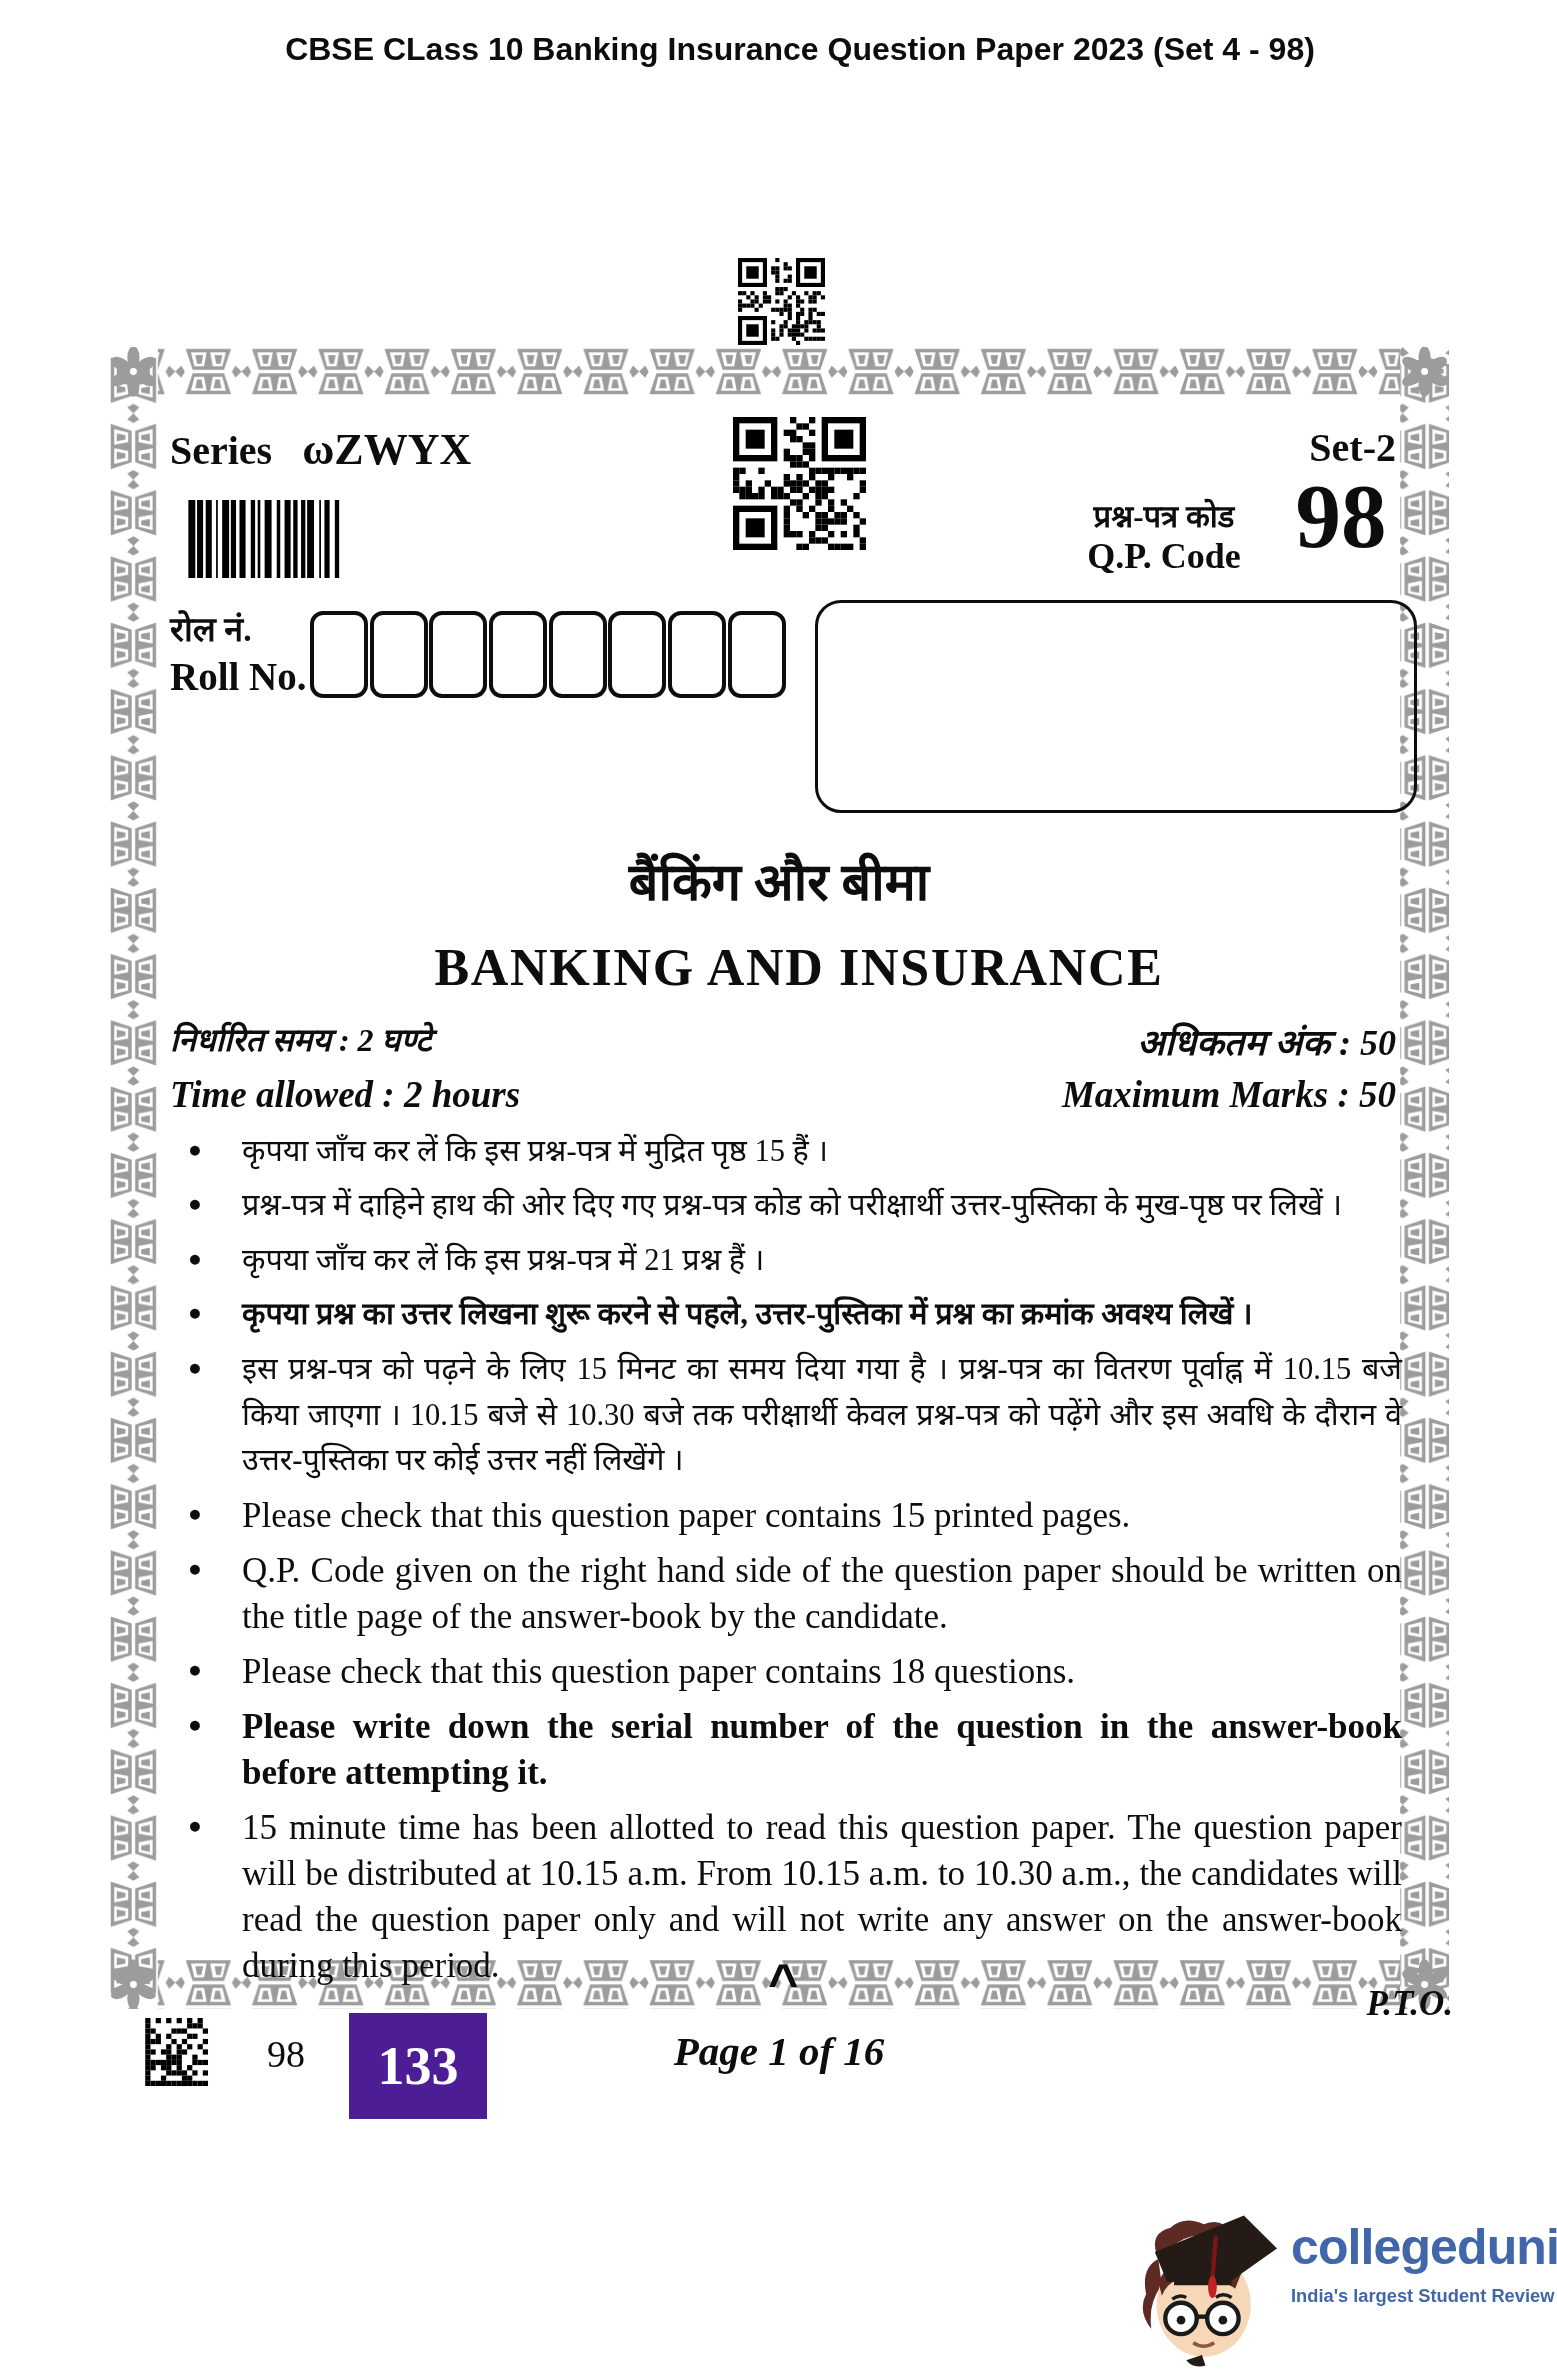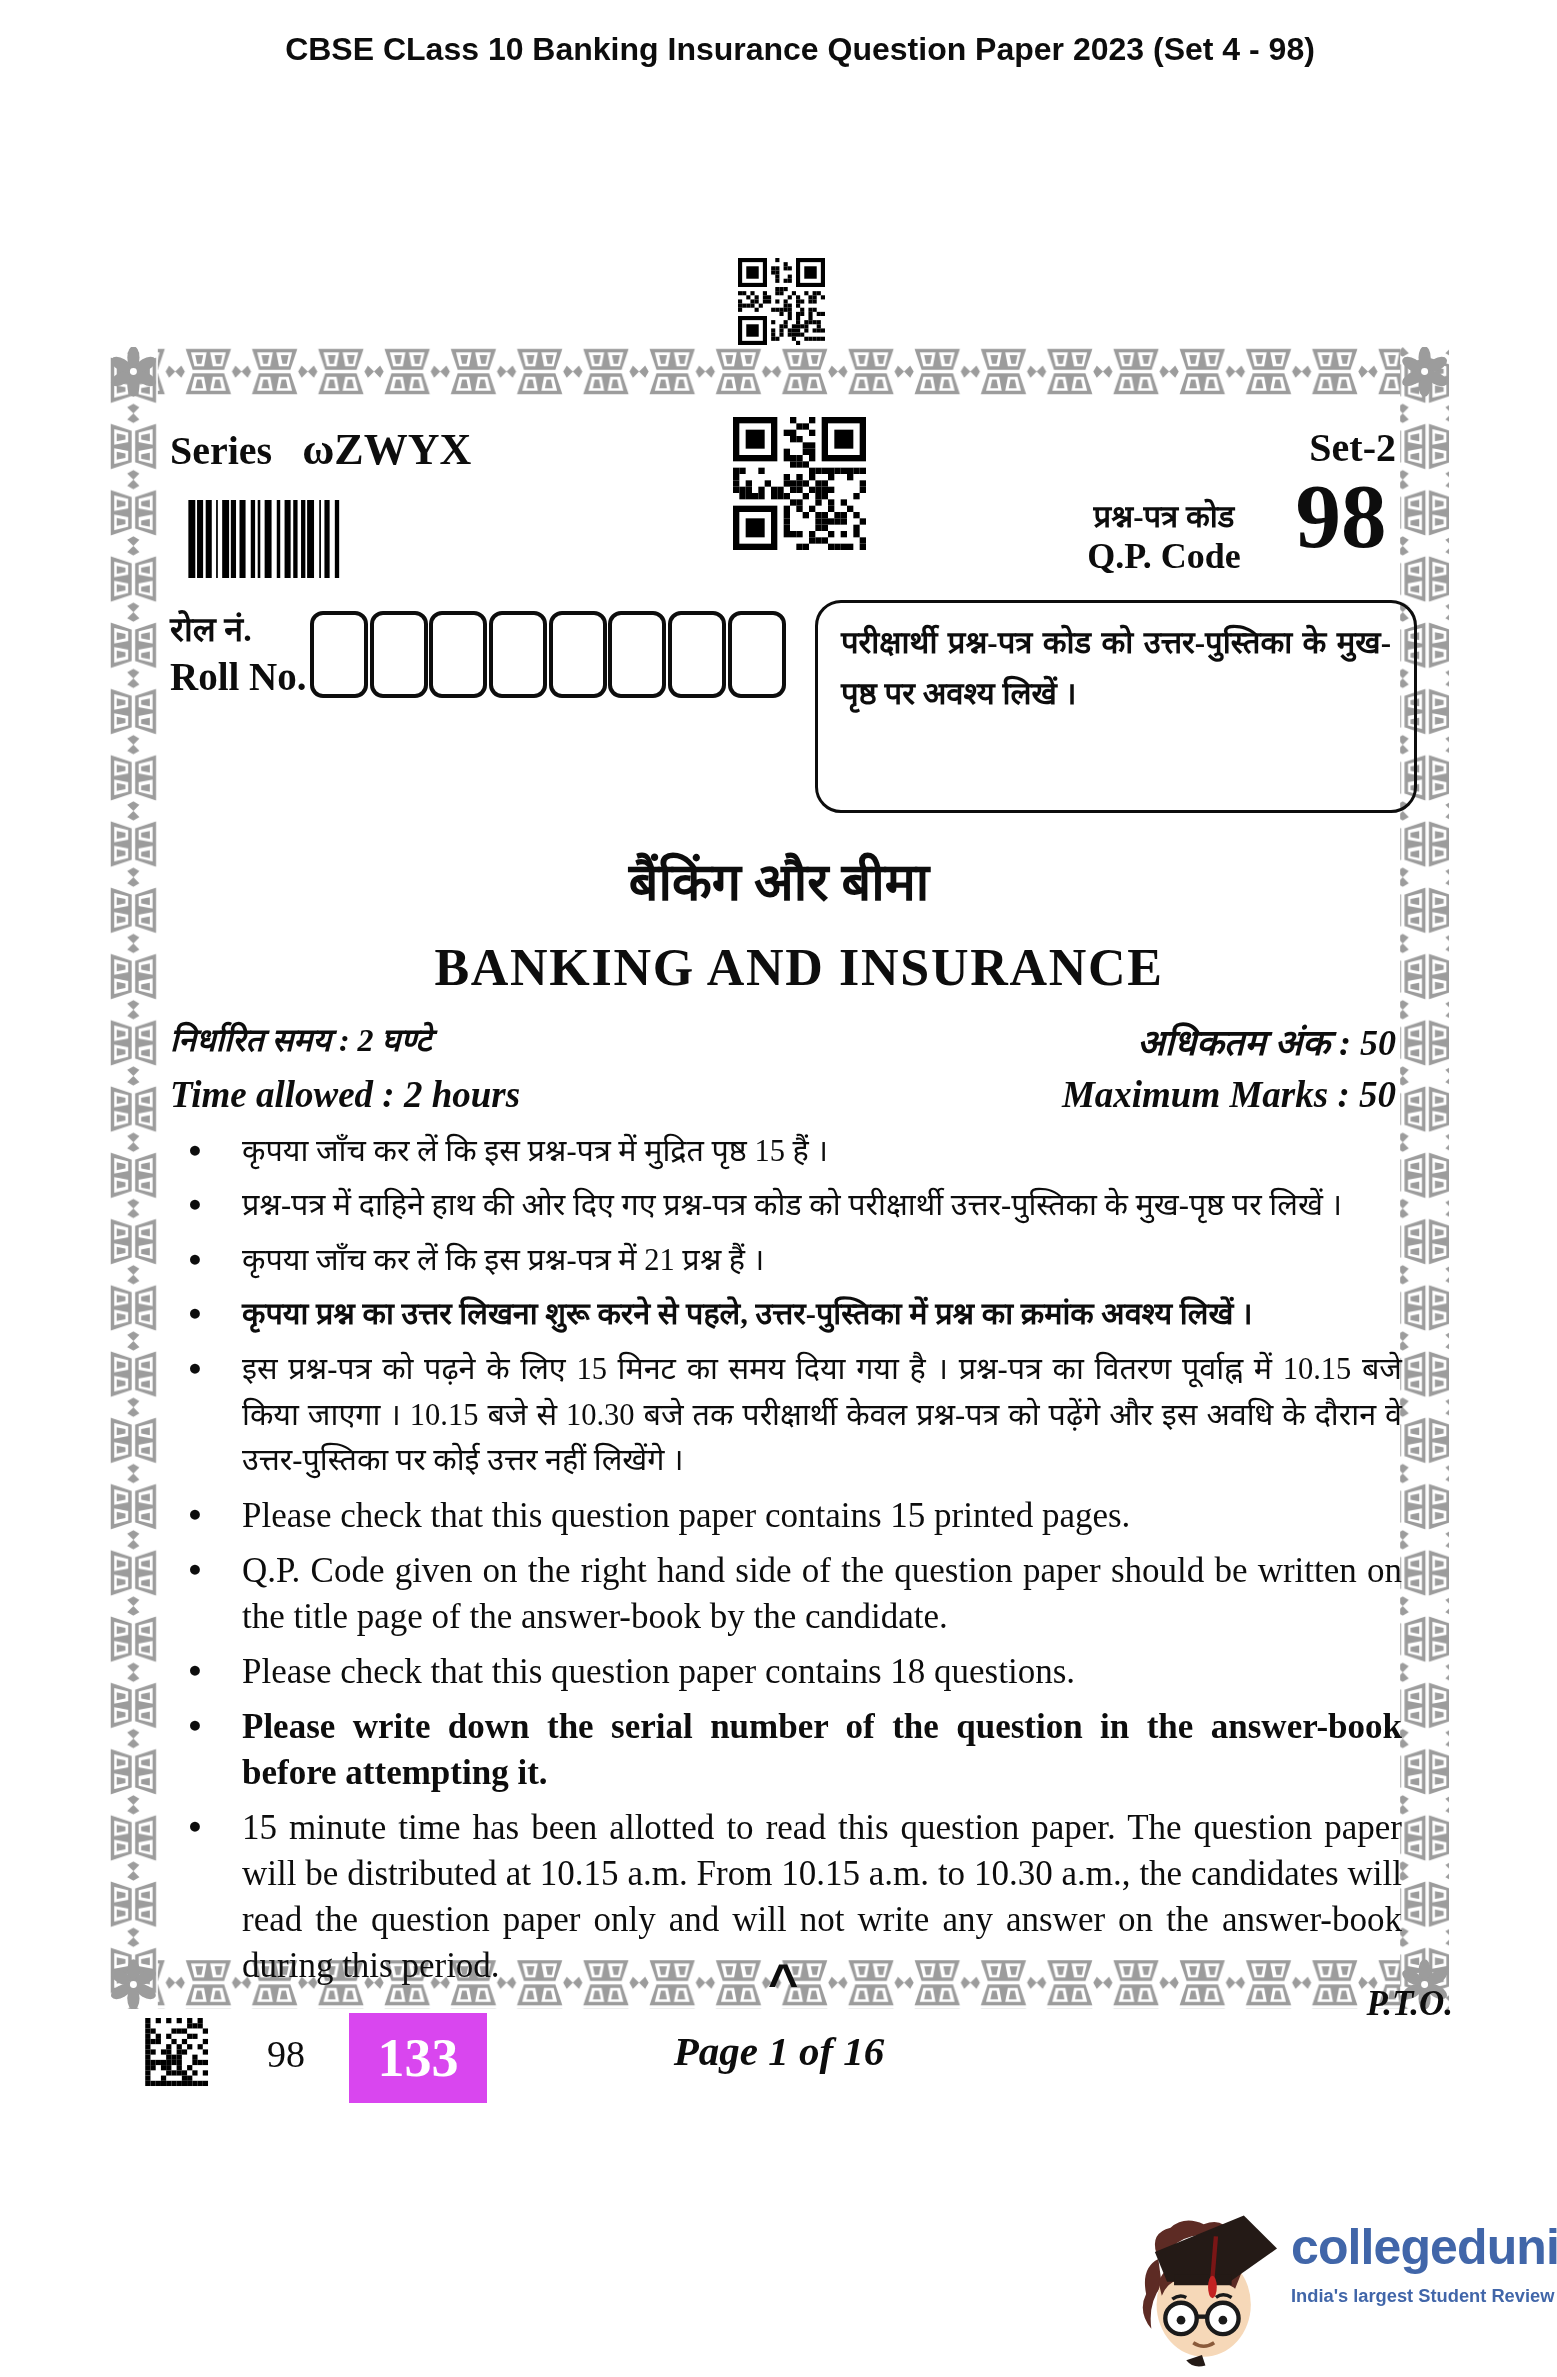--- a/index.html
+++ b/index.html
@@ -51,21 +51,21 @@
   .inst-item{display:flex;margin-bottom:8.7px;}
   .inst-item .bullet{width:54px;flex:0 0 54px;font-size:23px;line-height:1.8;}
   .inst-item .txt{flex:1;text-align:justify;}
   .inst-item.hi .txt{font-size:30.5px;line-height:1.5;font-family:"Liberation Serif","DejaVu Sans",serif;}
   .inst-item.en .txt{font-size:35px;line-height:1.32;}
   .inst-item.bold .txt{font-weight:bold;}
 
   .caret-mark{left:747px;top:1956px;font-size:52px;font-weight:bold;line-height:1;}
 
   .footer-code{left:267px;top:2032px;font-size:38px;}
-  .footer-box{left:349px;top:2013px;width:138px;height:90px;background:#d946ef;color:#fff;
+  .footer-box{left:349px;top:2013px;width:138px;height:106px;background:#4c1d95;color:#fff;
     display:flex;align-items:center;justify-content:center;font-size:54px;font-weight:bold;}
   .footer-page{left:0;top:2027px;width:100%;text-align:center;font-size:41px;font-weight:bold;font-style:italic;}
   .footer-pto{right:105px;top:1984px;font-size:35px;font-weight:bold;font-style:italic;}
 
   .brand{left:1132px;top:2198px;width:417px;height:171px;}
   .brand-text{position:absolute;left:138px;top:24.4px;}
   .brand-word{font-size:50px;font-weight:bold;color:#4166a9;letter-spacing:-0.9px;line-height:1;}
   .brand-tag{font-size:18.3px;font-weight:bold;color:#4166a9;margin-top:12.2px;white-space:nowrap;}
 </style>
 </head>
@@ -411,21 +411,20 @@
     <div class="roll-box"></div>
     <div class="roll-box"></div>
     <div class="roll-box"></div>
     <div class="roll-box"></div>
     <div class="roll-box"></div>
     <div class="roll-box"></div>
     <div class="roll-box"></div>
   </div>
 
 <div class="abs note-box">
-  <div class="note-hi">परीक्षार्थी प्रश्न-पत्र कोड को उत्तर-पुस्तिका के मुख-पृष्ठ पर अवश्य लिखें ।</div>
 </div>
 
 <div class="abs title-hi">बैंकिंग और बीमा</div>
 <div class="abs title-en">BANKING AND INSURANCE</div>
 
 <div class="abs meta-hi-left">निर्धारित समय : 2 घण्टे</div>
 <div class="abs meta-hi-right">अधिकतम अंक : 50</div>
 <div class="abs meta-en-left">Time allowed : 2 hours</div>
 <div class="abs meta-en-right">Maximum Marks : 50</div>
 

